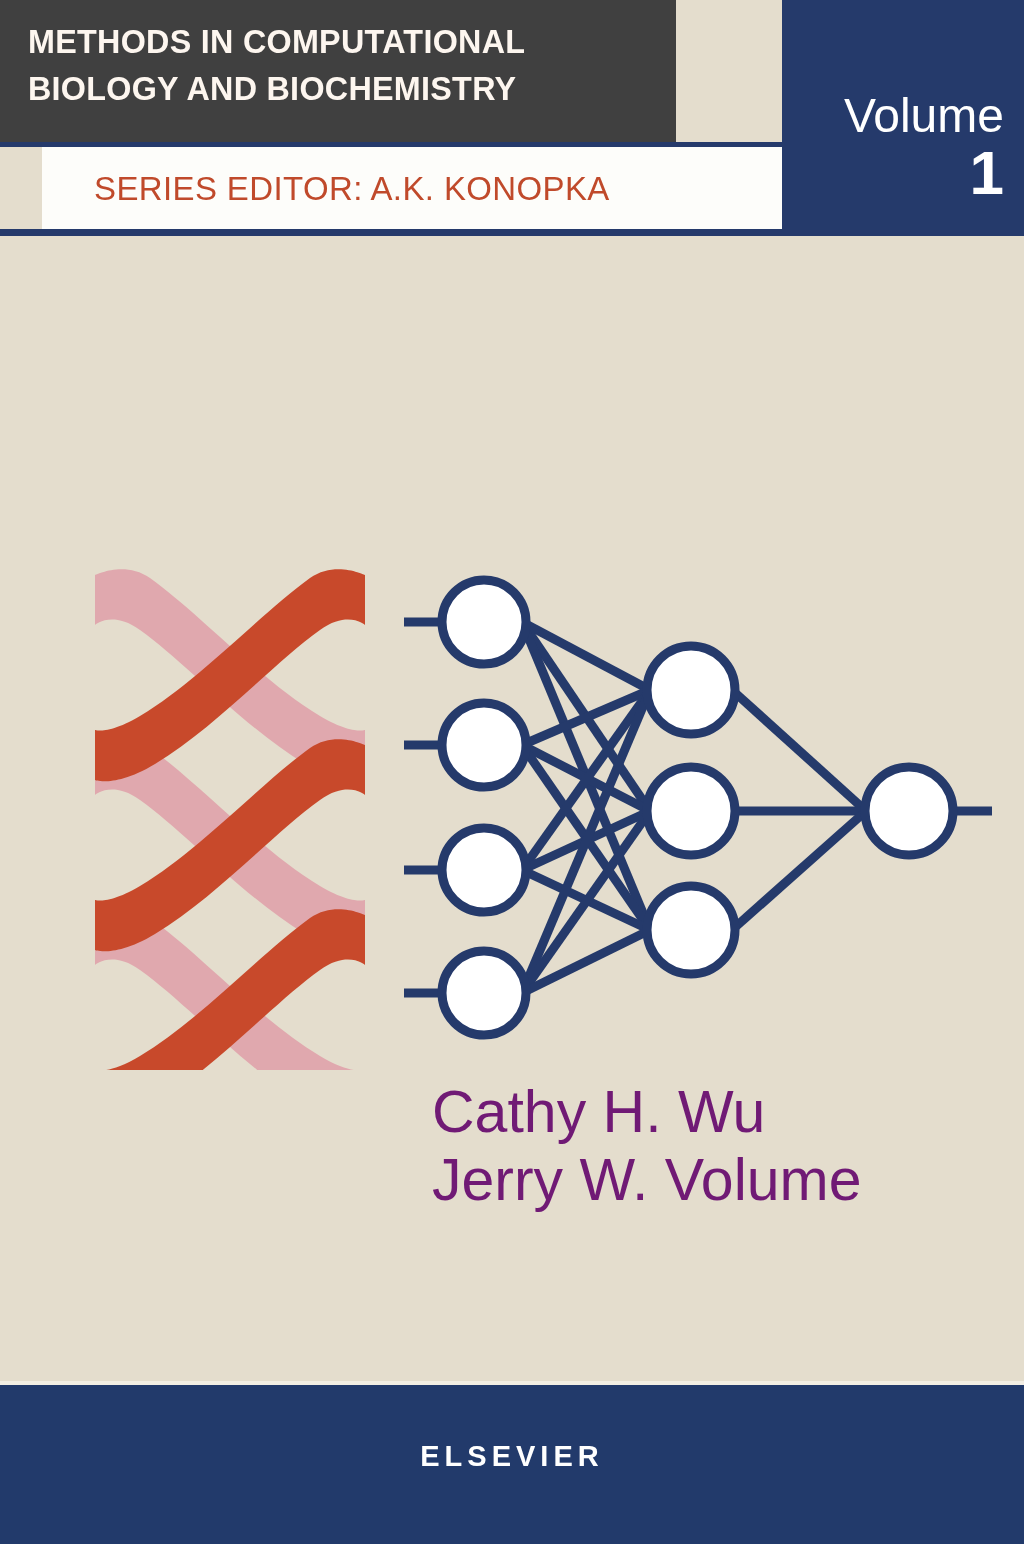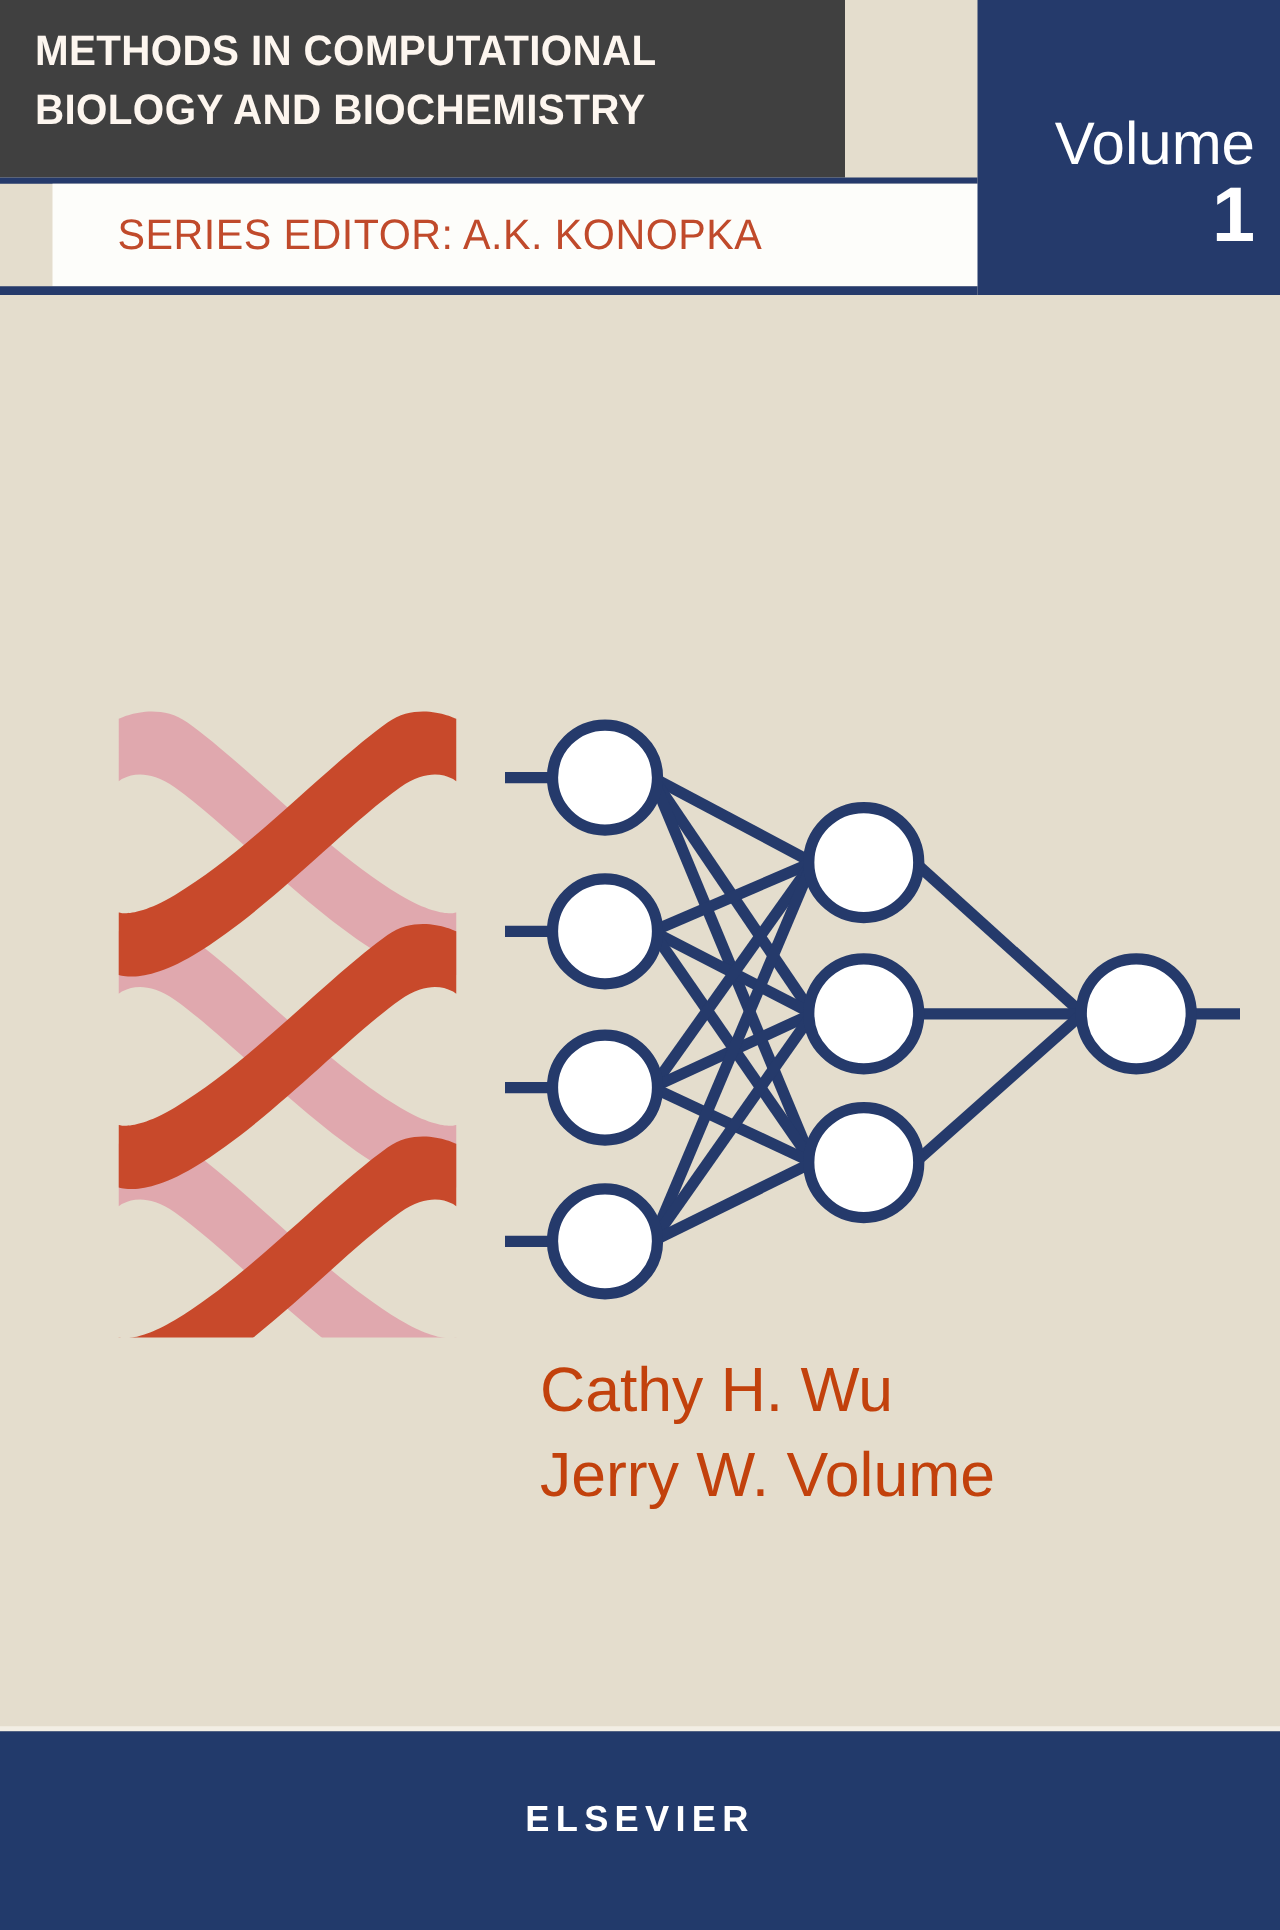--- a/index.html
+++ b/index.html
@@ -139,22 +139,22 @@
   .artwork svg { display: block; }
 
   
   .authors {
     position: absolute;
     left: 432px;
     top: 1078px;
     width: 560px;
   }
   .author-line {
-    color: #c2410c;
-    font-size: 50px;
+    color: #701a75;
+    font-size: 59px;
     line-height: 68px;
     font-weight: normal;
     white-space: nowrap;
   }
 
   
   .footer-hairline {
     position: absolute;
     left: 0;
     top: 1381px;

